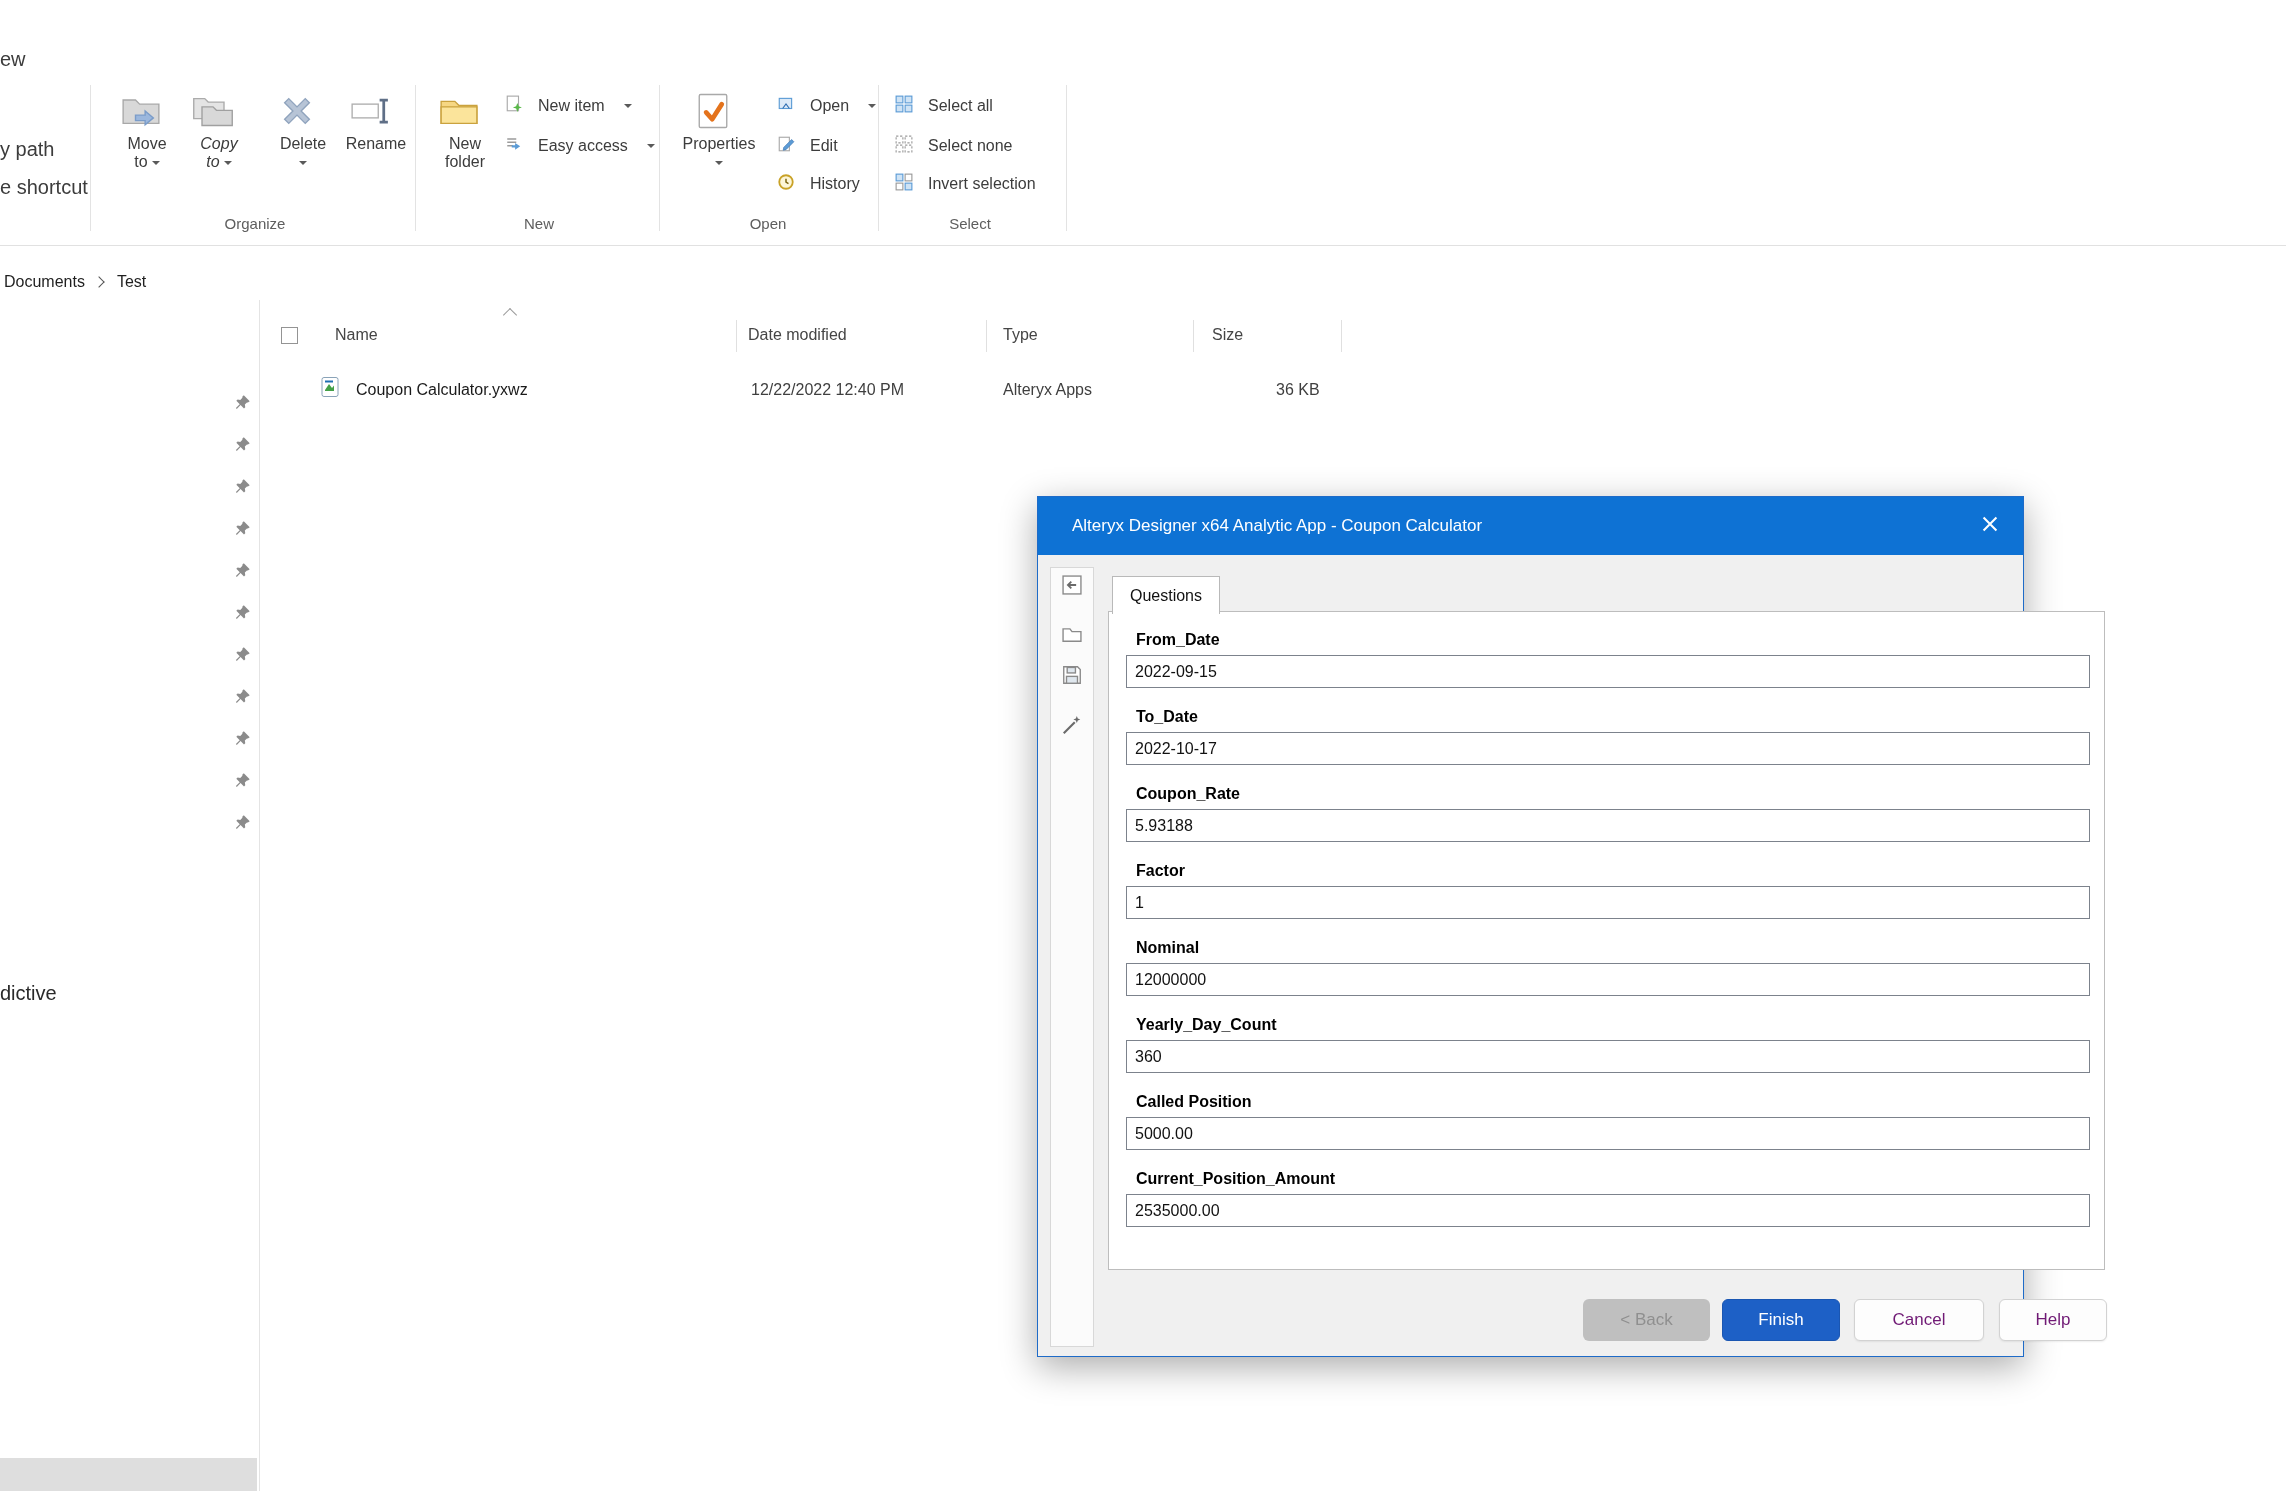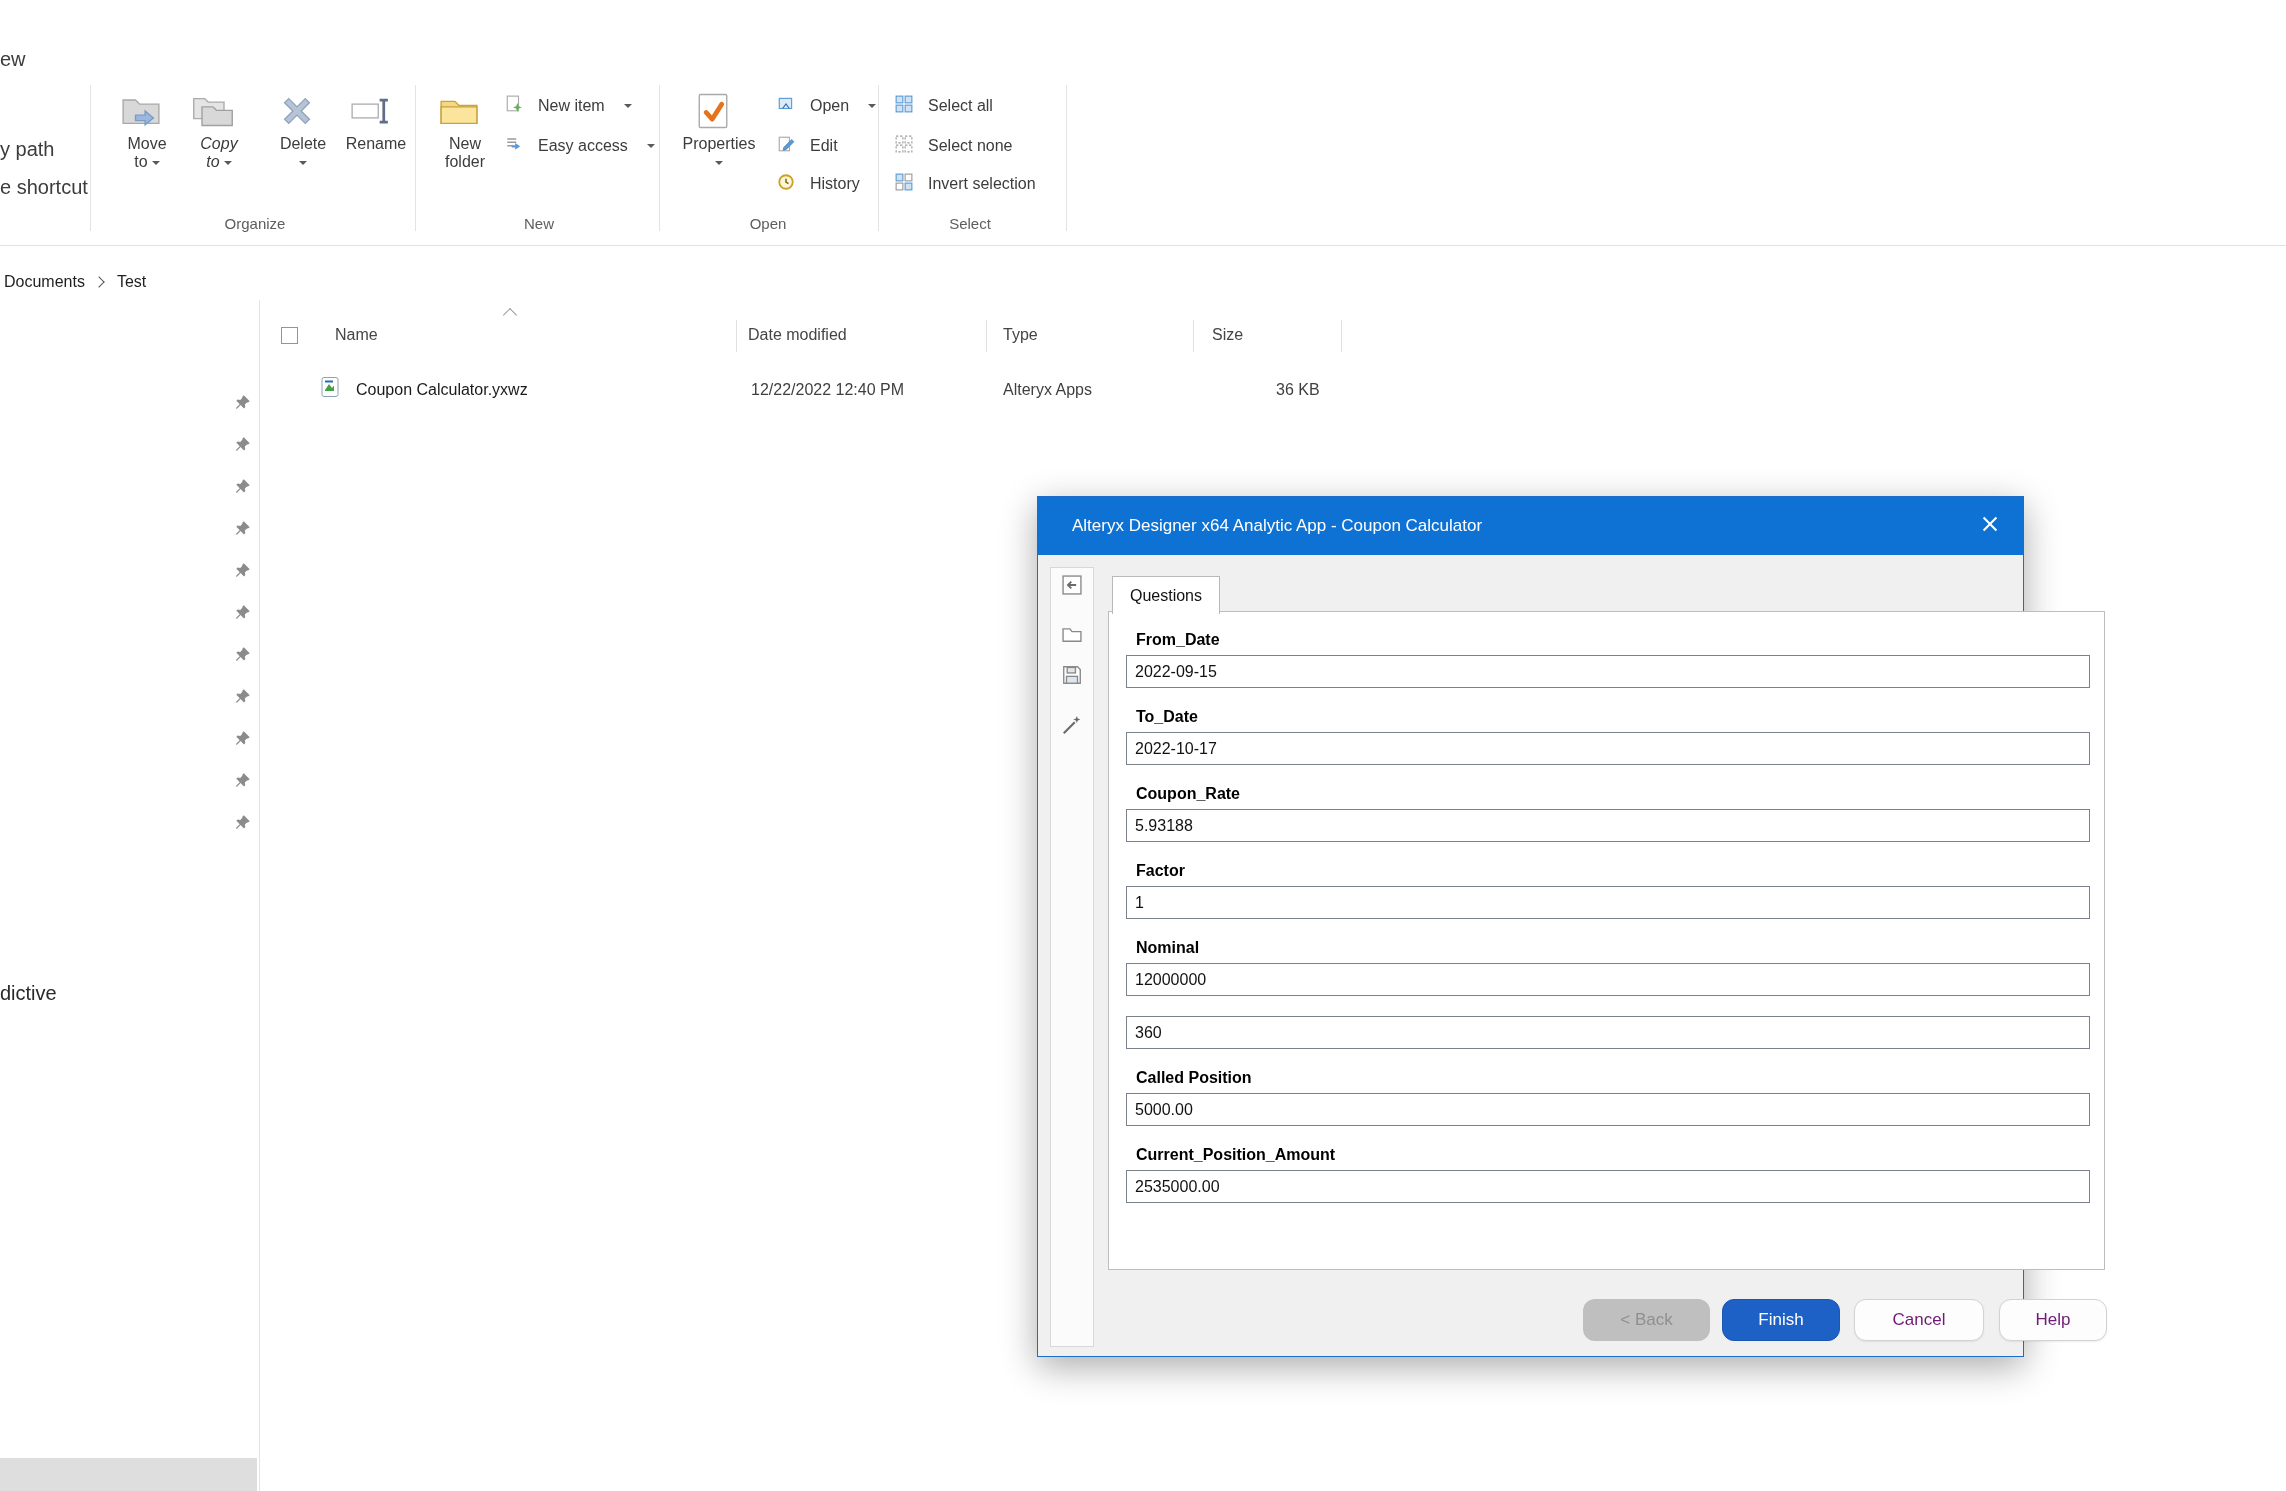--- a/index.html
+++ b/index.html
@@ -45,21 +45,21 @@
   .titlebar .title{color:#fff;font-size:17px;padding-left:34px;white-space:nowrap;}
   .close-btn{position:absolute;right:0;top:0;width:66px;height:58px;display:flex;align-items:center;justify-content:center;cursor:default;}
   .side-strip{position:absolute;left:12px;top:70px;width:44px;height:780px;background:#fbfbfb;border:1px solid #d8d8d8;box-sizing:border-box;}
   .strip-ic{position:absolute;left:10px;width:22px;height:22px;}
   .qtab{position:absolute;left:74px;top:79px;width:106px;height:37px;background:#fff;border:1px solid #b9b9b9;border-bottom:none;z-index:2;
     display:flex;align-items:center;justify-content:center;font-size:16px;color:#111;}
   .qpanel{position:absolute;left:70px;top:114px;width:997px;height:659px;background:#fff;border:1px solid #bdbdbd;box-sizing:border-box;padding-top:19px;overflow:hidden;}
   .field{margin:0 0 20px 17px;}
   .field .flabel{display:block;margin:0 0 6px 10px;font-weight:bold;font-size:16px;color:#000;}
   .field input{width:964px;height:33px;border:1px solid #7c828c;background:#fff;font-size:16px;padding:0 8px;box-sizing:border-box;font-family:"Liberation Sans",sans-serif;color:#111;}
-  .dbtn{position:absolute;top:802px;height:42px;display:flex;align-items:center;justify-content:center;font-size:17px;border-radius:12px;box-sizing:border-box;cursor:default;}
+  .dbtn{position:absolute;top:802px;height:42px;display:flex;align-items:center;justify-content:center;font-size:17px;border-radius:6px;box-sizing:border-box;cursor:default;}
   .btn-back{left:545px;width:127px;background:#bfbfbf;color:#8f8f8f;}
   .btn-finish{left:684px;width:118px;background:#1d60c6;border:1px solid #1a56b2;color:#fff;}
   .btn-plain{background:#fdfdfd;border:1px solid #d2d2d2;color:#701a75;box-shadow:0 1px 2px rgba(0,0,0,0.07);}
   .btn-cancel{left:816px;width:130px;}
   .btn-help{left:961px;width:108px;}
 </style>
 </head>
 <body>
 
 <div>
@@ -323,20 +323,21 @@
     </div>
     <div class="field">
       <span class="flabel">Factor</span>
       <input type="text" value="1" style="">
     </div>
     <div class="field">
       <span class="flabel">Nominal</span>
       <input type="text" value="12000000" style="">
     </div>
     <div class="field">
+      <span class="flabel">Yearly_Day_Count</span>
       <input type="text" value="360" style="">
     </div>
     <div class="field">
       <span class="flabel">Called Position</span>
       <input type="text" value="5000.00" style="">
     </div>
     <div class="field">
       <span class="flabel">Current_Position_Amount</span>
       <input type="text" value="2535000.00" style="">
     </div>

